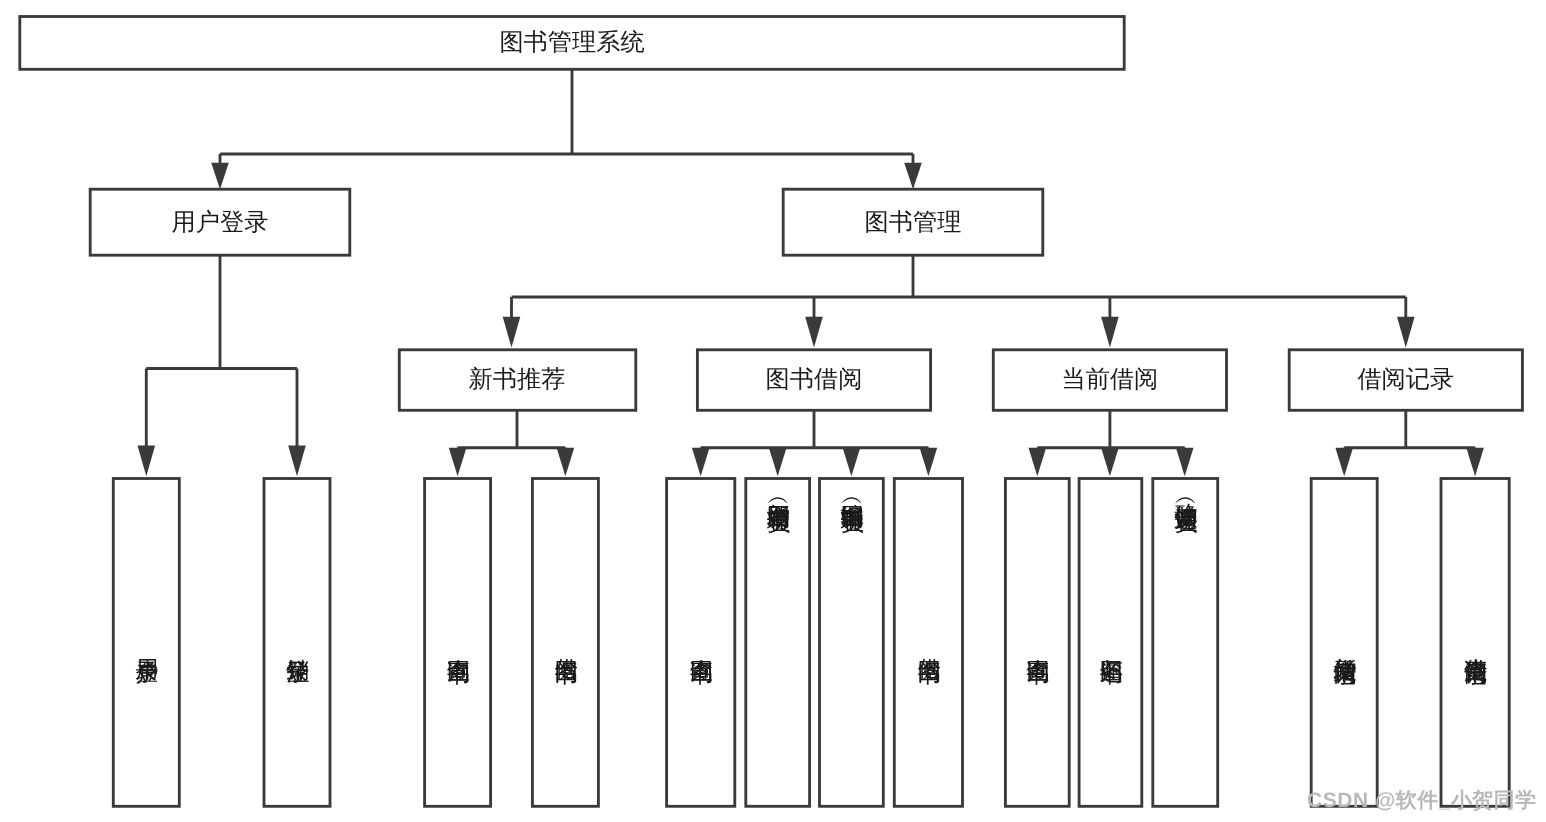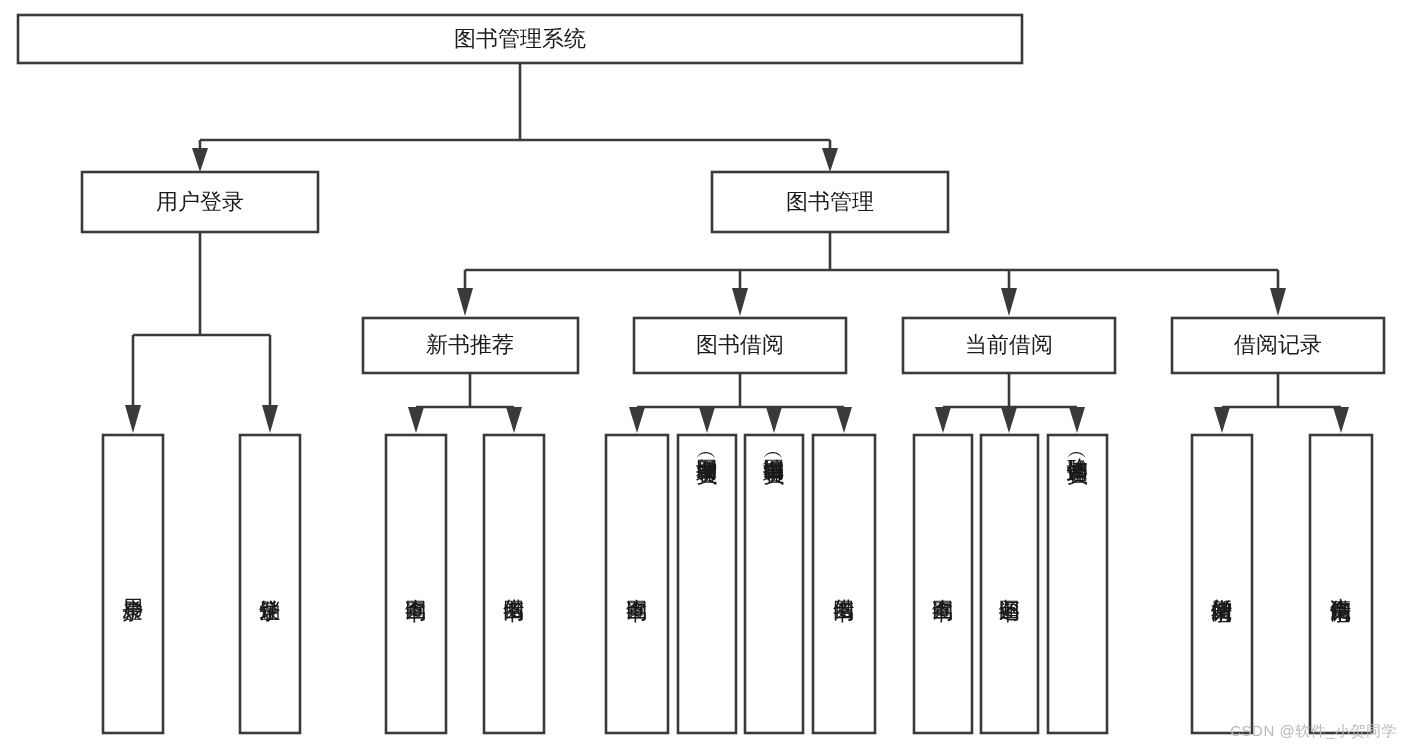--- a/index.html
+++ b/index.html
@@ -66,24 +66,25 @@
     line-height: 1.12;
     color: #1a1a1a;
     letter-spacing: 1px;
     white-space: nowrap;
   }
   .watermark {
     position: absolute;
     right: 8px;
     bottom: 6px;
     font-family: "Liberation Sans", "DejaVu Sans", sans-serif;
-    font-size: 15px;
+    font-size: 19px;
     color: #b9b9b9;
     letter-spacing: 0.5px;
     user-select: none;
+    font-weight: bold;
   }
 </style>
 </head>
 <body>
 
 <div id="diagram-root">
 
   <svg id="flow-svg" viewBox="0 0 1405 747" xmlns="http://www.w3.org/2000/svg">
 
     <g>

